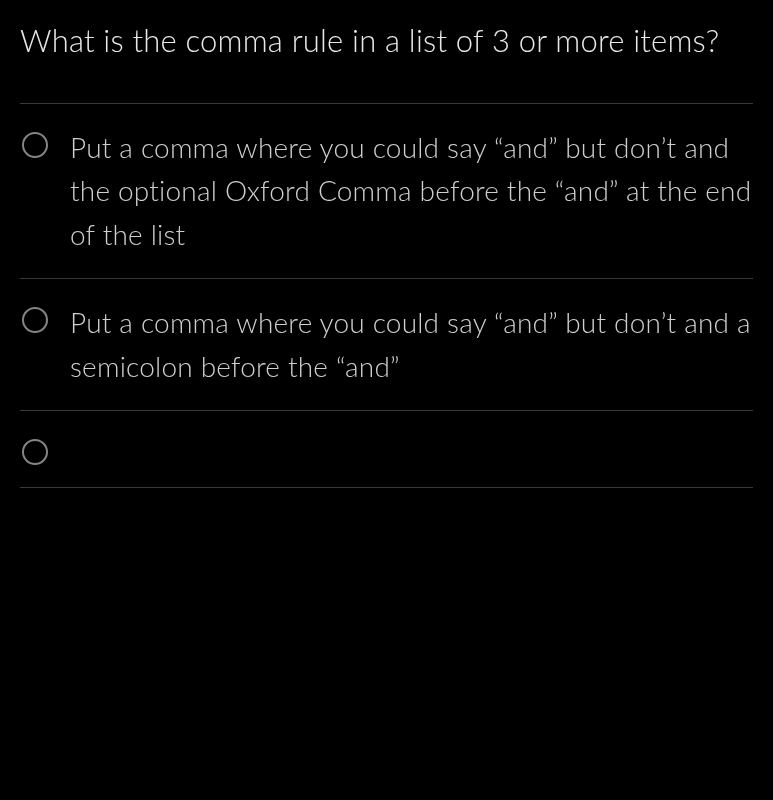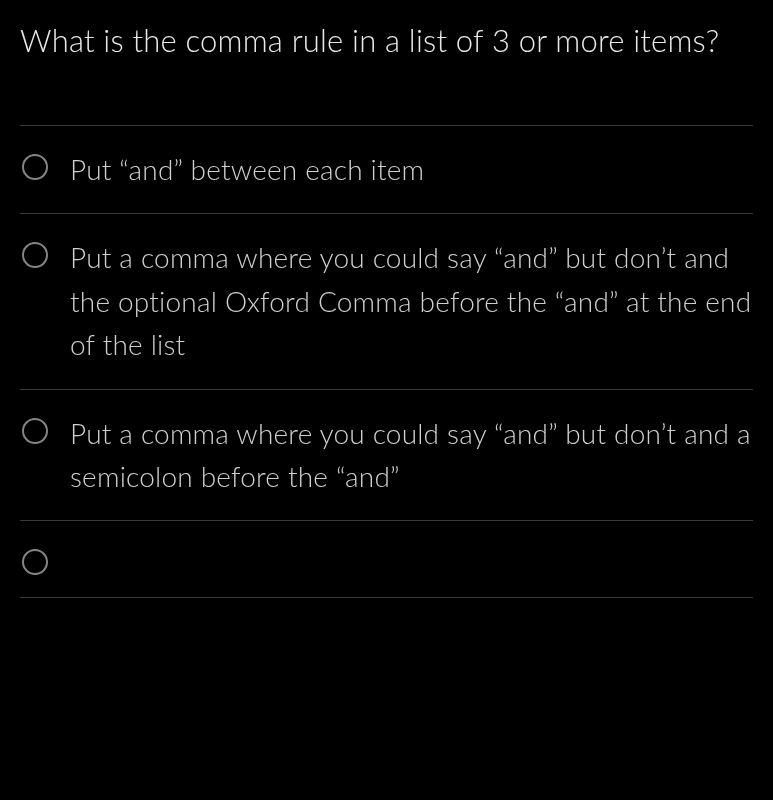--- a/index.html
+++ b/index.html
@@ -13,21 +13,21 @@
       font-family: 'Lato', 'Helvetica Neue', Helvetica, Arial, sans-serif;
       width: 773px;
       height: 800px;
       padding: 18px 20px 0 20px;
       font-weight: 300;
     }
     .question-text {
       font-size: 31px;
       line-height: 1.45;
       color: #e8e8e8;
-      margin-bottom: 62px;
+      margin-bottom: 40px;
       letter-spacing: 0.2px;
     }
     .options-container {
       border-top: 1px solid #3a3a3a;
     }
     .option-row {
       display: flex;
       align-items: flex-start;
       padding: 22px 0 22px 2px;
       border-bottom: 1px solid #3a3a3a;
@@ -49,24 +49,20 @@
       letter-spacing: 0.2px;
     }
   </style>
 </head>
 <body>
 
 <div class="question-text">What is the comma rule in a list of 3 or more items?</div>
 
 <div class="options-container">
 
-  <div class="option-row">
-    <div class="radio-circle"></div>
-    <div class="option-label">Put “and” between each item</div>
-  </div>
 
   <div class="option-row">
     <div class="radio-circle"></div>
     <div class="option-label">Put a comma where you could say “and” but don’t and the optional Oxford Comma before the “and” at the end of the list</div>
   </div>
 
   <div class="option-row">
     <div class="radio-circle"></div>
     <div class="option-label">Put a comma where you could say “and” but don’t and a semicolon before the “and”</div>
   </div>

